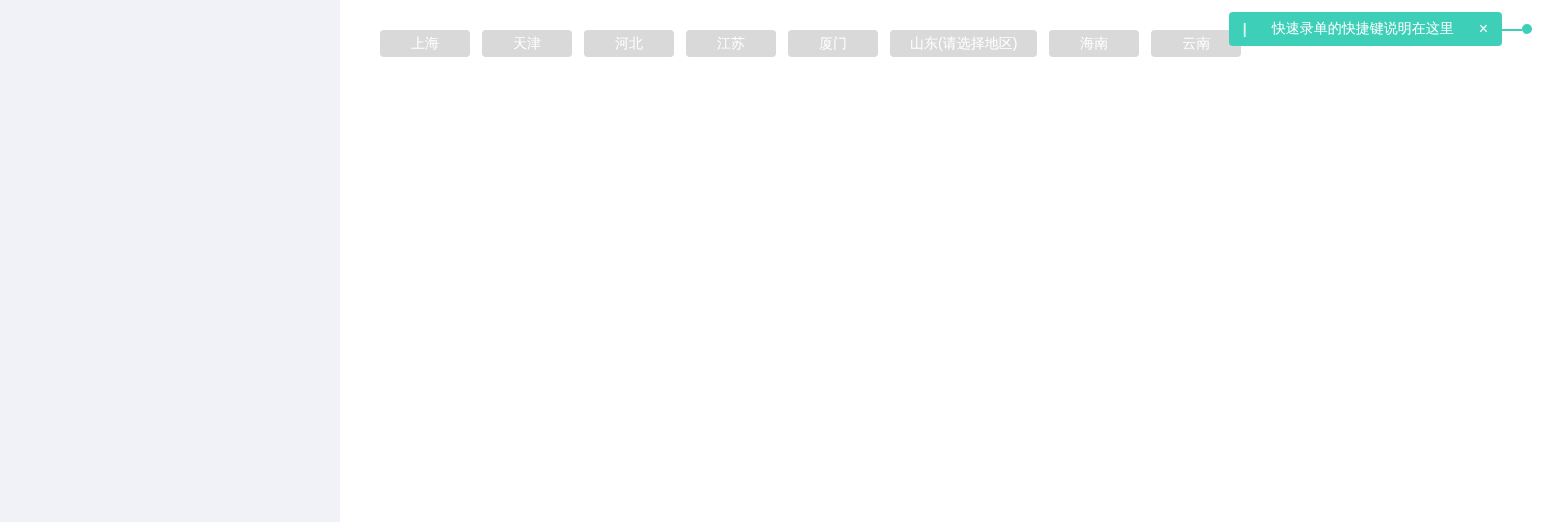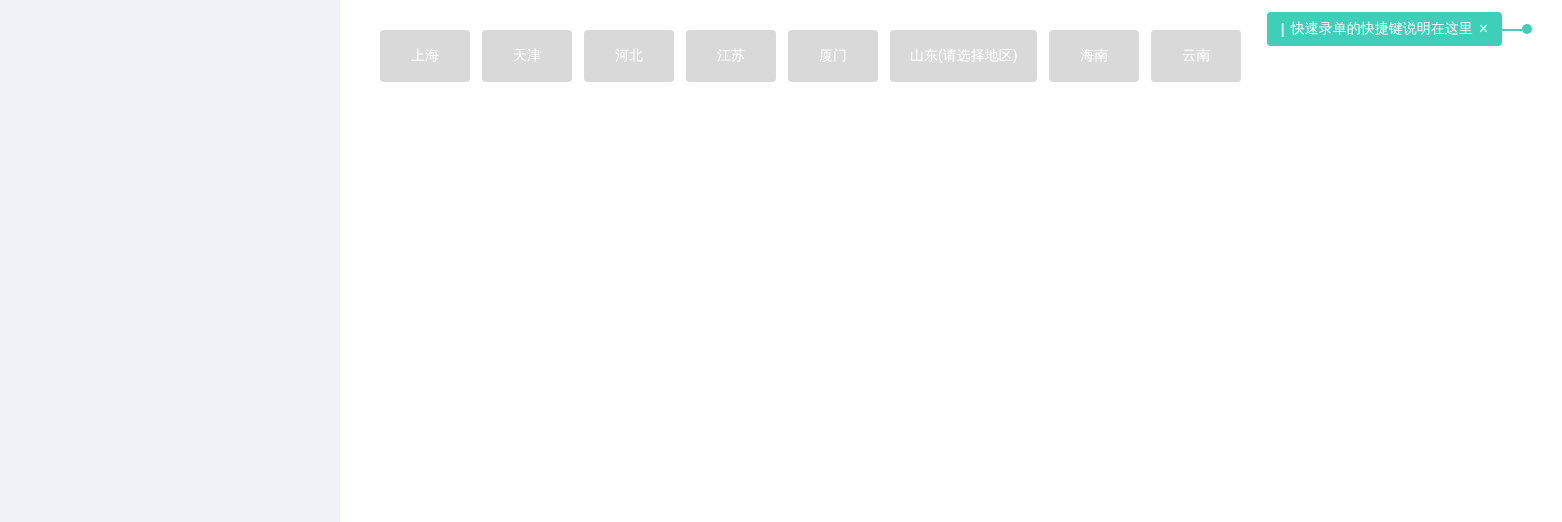--- a/index.html
+++ b/index.html
@@ -54,36 +54,36 @@
       align-items: center;
       justify-content: center;
       padding: 8px 20px;
       background: #d9d9d9;
       border: none;
       border-radius: 4px;
       color: #ffffff;
       font-size: 14px;
       cursor: pointer;
       min-width: 90px;
-      height: 52px;
+      height: 27px;
       white-space: nowrap;
     }
 
     .tooltip-banner {
       position: absolute;
       top: 12px;
       right: 60px;
       background: #3ecfb8;
       color: #ffffff;
       font-size: 14px;
       padding: 8px 14px;
       border-radius: 4px;
       display: flex;
       align-items: center;
-      gap: 6px;
+      gap: 25px;
       white-space: nowrap;
     }
 
     .tooltip-banner::before {
       content: '|';
       font-weight: bold;
       color: rgba(255,255,255,0.8);
     }
 
     .tooltip-close {

